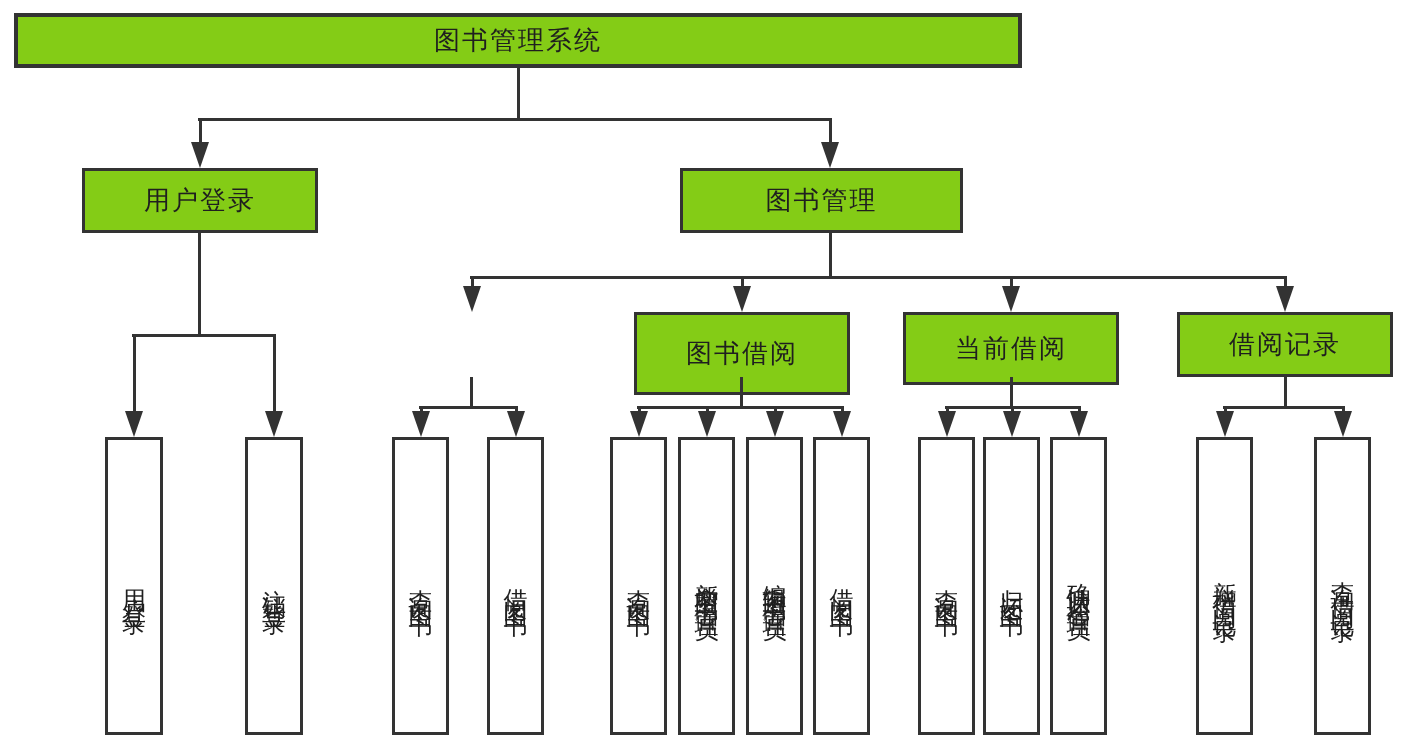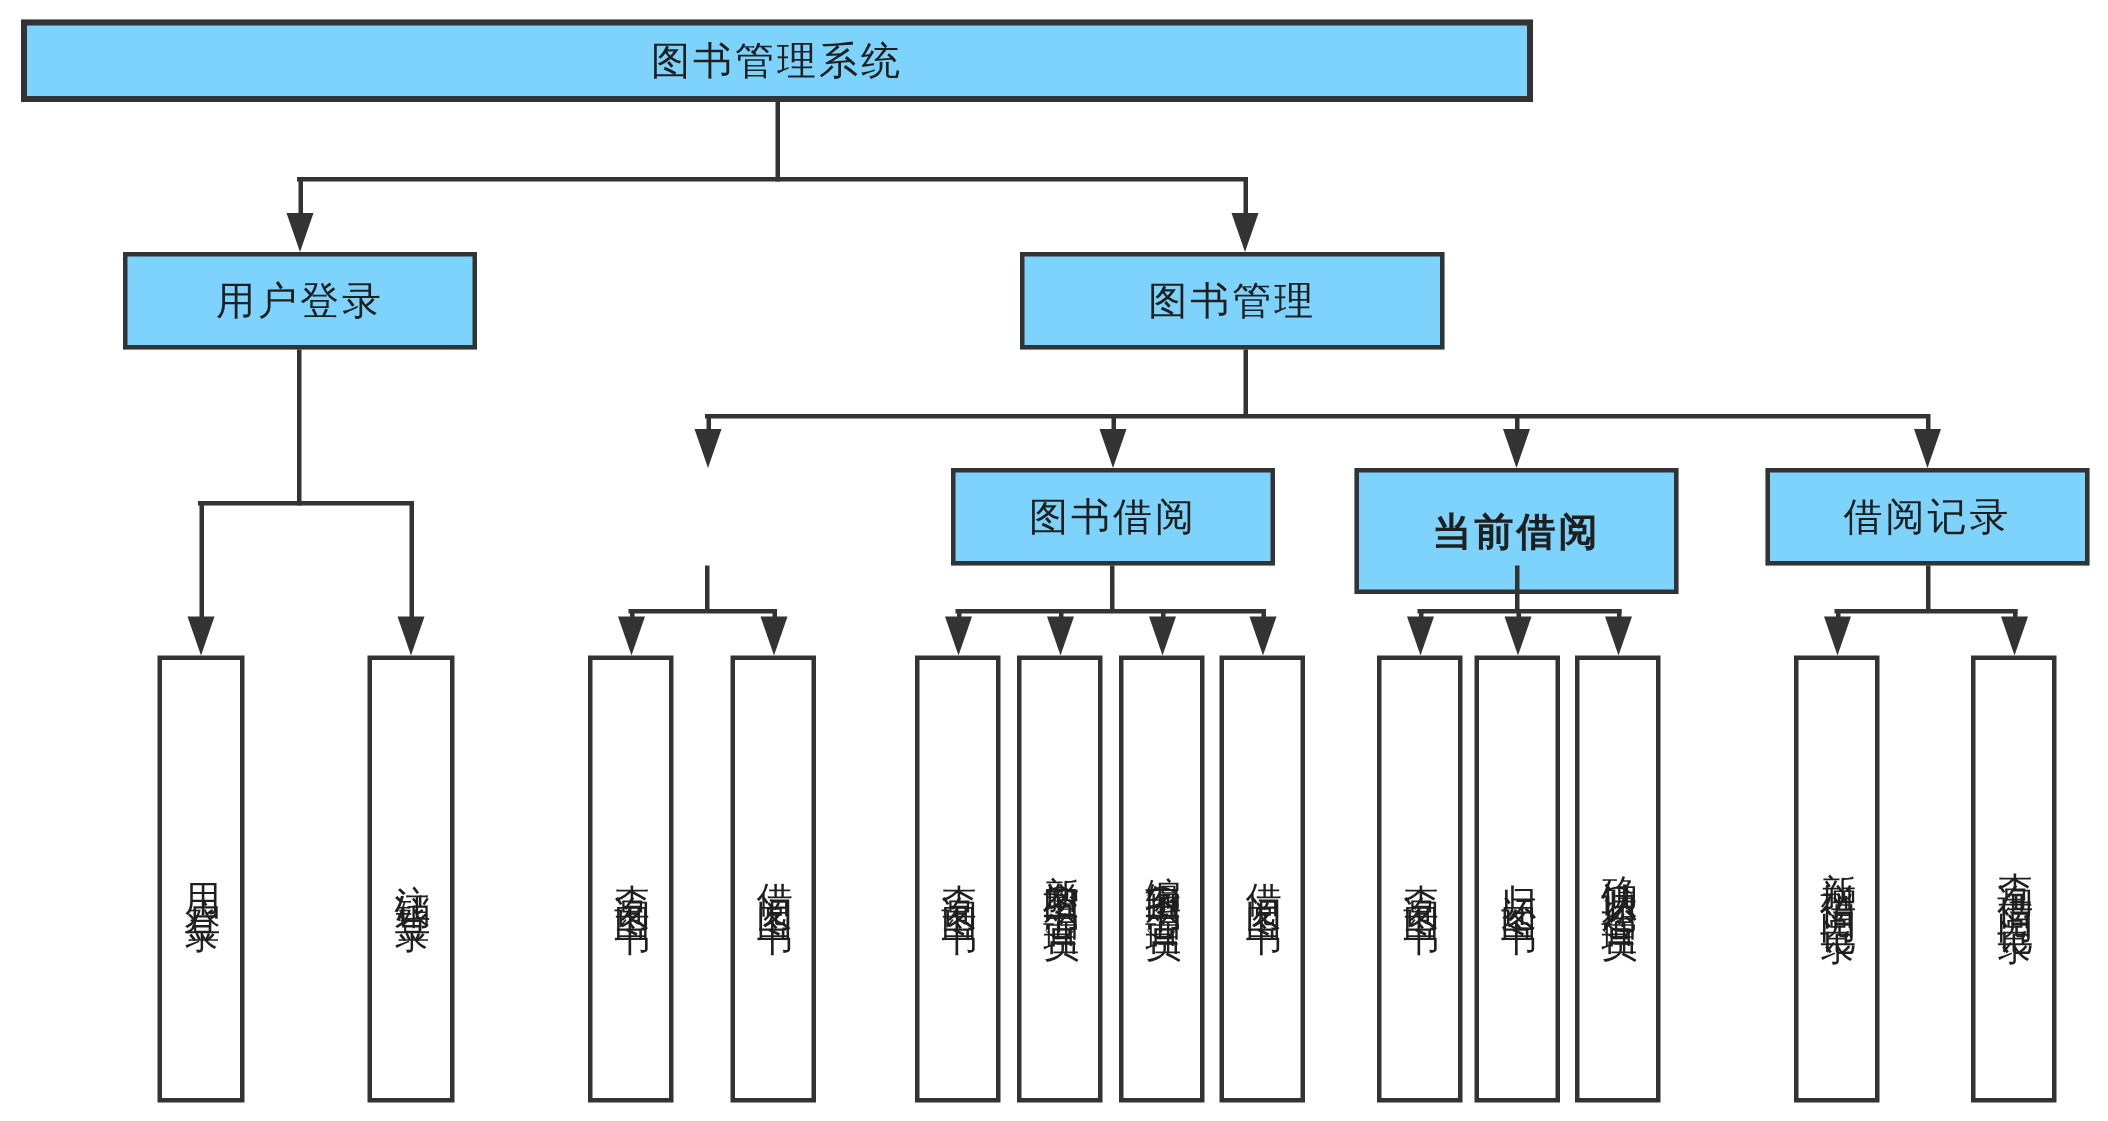--- a/index.html
+++ b/index.html
@@ -3,21 +3,21 @@
 <meta charset="utf-8">
 <style>
   html, body { margin:0; padding:0; background:#ffffff; }
   body { font-family:"Liberation Sans","DejaVu Sans",sans-serif; }
   #canvas {
     position:relative; width:1405px; height:747px; background:#ffffff;
     overflow:hidden;
   }
   .box {
     position:absolute; box-sizing:border-box;
-    border:3px solid #333333; background:#7dd3fc;
+    border:3px solid #333333; background:#84cc16;
     display:flex; align-items:center; justify-content:center;
     color:#1f1f1f; font-size:26px; letter-spacing:2px;
   }
   .box.root { border-width:4px; }
   .leaf {
     position:absolute; box-sizing:border-box;
     border:3px solid #333333; background:#ffffff;
     display:flex; align-items:center; justify-content:center;
     color:#1f1f1f;
   }
@@ -71,24 +71,24 @@
   <div class="hl" style="left:470px; top:276px; width:816px;"></div>
   <div class="vl" style="left:471px; top:276px; height:14px;"></div>
   <div class="ah" style="left:463px; top:286px;"></div>
   <div class="vl" style="left:741px; top:276px; height:14px;"></div>
   <div class="ah" style="left:733px; top:286px;"></div>
   <div class="vl" style="left:1010px; top:276px; height:14px;"></div>
   <div class="ah" style="left:1002px; top:286px;"></div>
   <div class="vl" style="left:1284px; top:276px; height:14px;"></div>
   <div class="ah" style="left:1276px; top:286px;"></div>
 
-  <div class="box" style="left:634px; top:312px; width:216px; height:65px;font-family:Liberation Serif, serif;">
+  <div class="box" style="left:634px; top:312px; width:216px; height:83px;font-family:Liberation Serif, serif;">
     <span>图书借阅</span>
   </div>
-  <div class="box" style="left:903px; top:312px; width:216px; height:84px;font-weight:bold;">
+  <div class="box" style="left:903px; top:312px; width:216px; height:73px;">
     <span>当前借阅</span>
   </div>
   <div class="box" style="left:1177px; top:312px; width:216px; height:65px;">
     <span>借阅记录</span>
   </div>
 
   <div class="vl" style="left:470px; top:377px; height:31px;"></div>
   <div class="hl" style="left:419px; top:406px; width:99px;"></div>
   <div class="vl" style="left:420px; top:406px; height:10px;"></div>
   <div class="ah" style="left:412px; top:411px;"></div>

